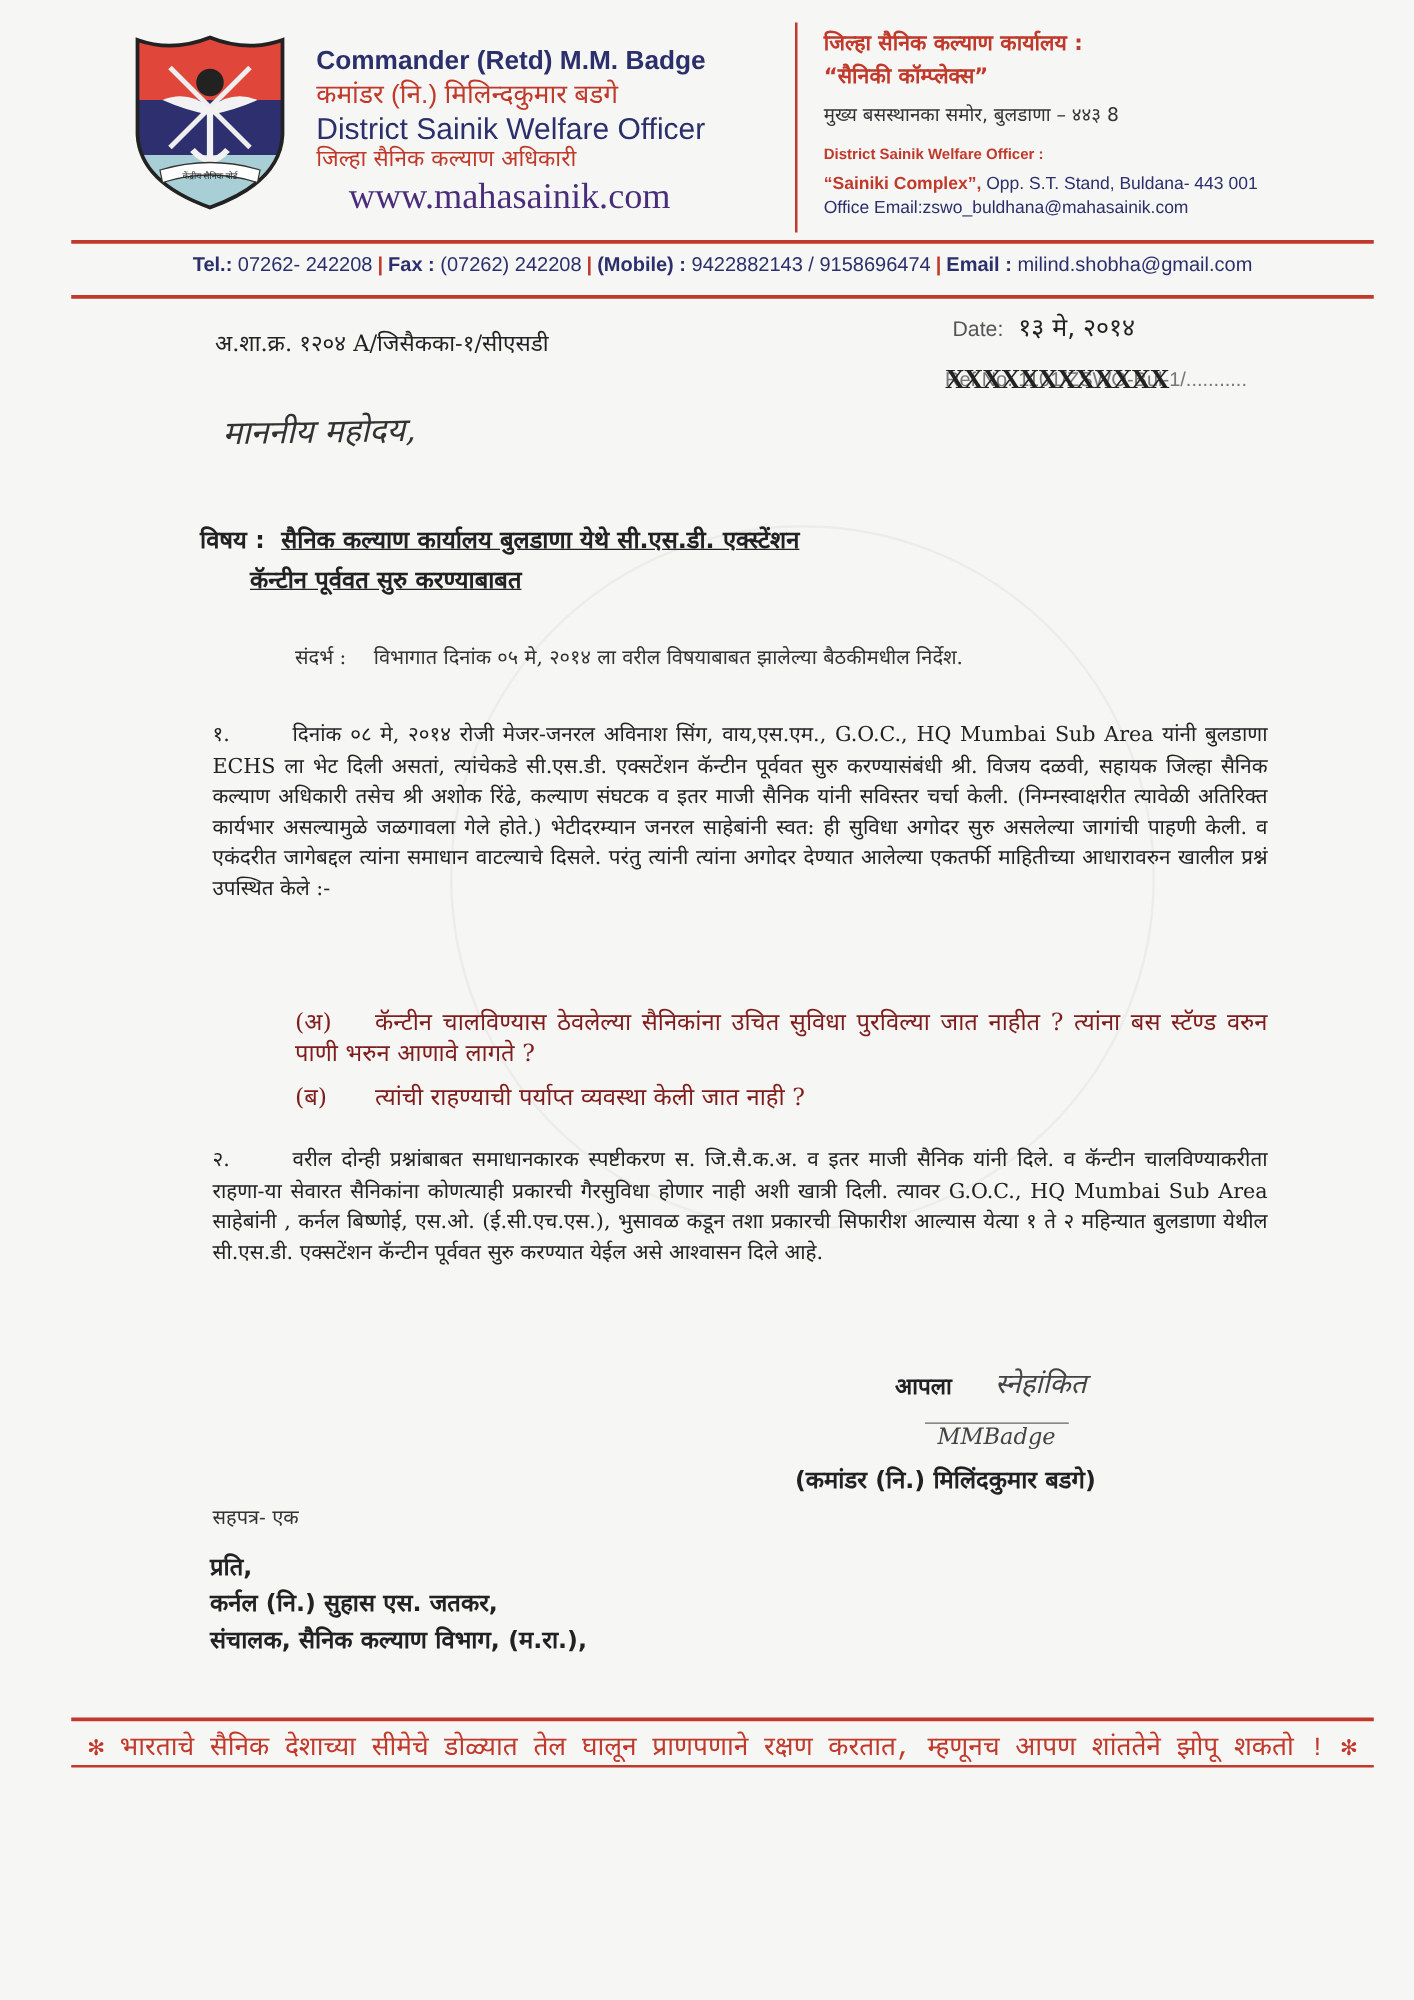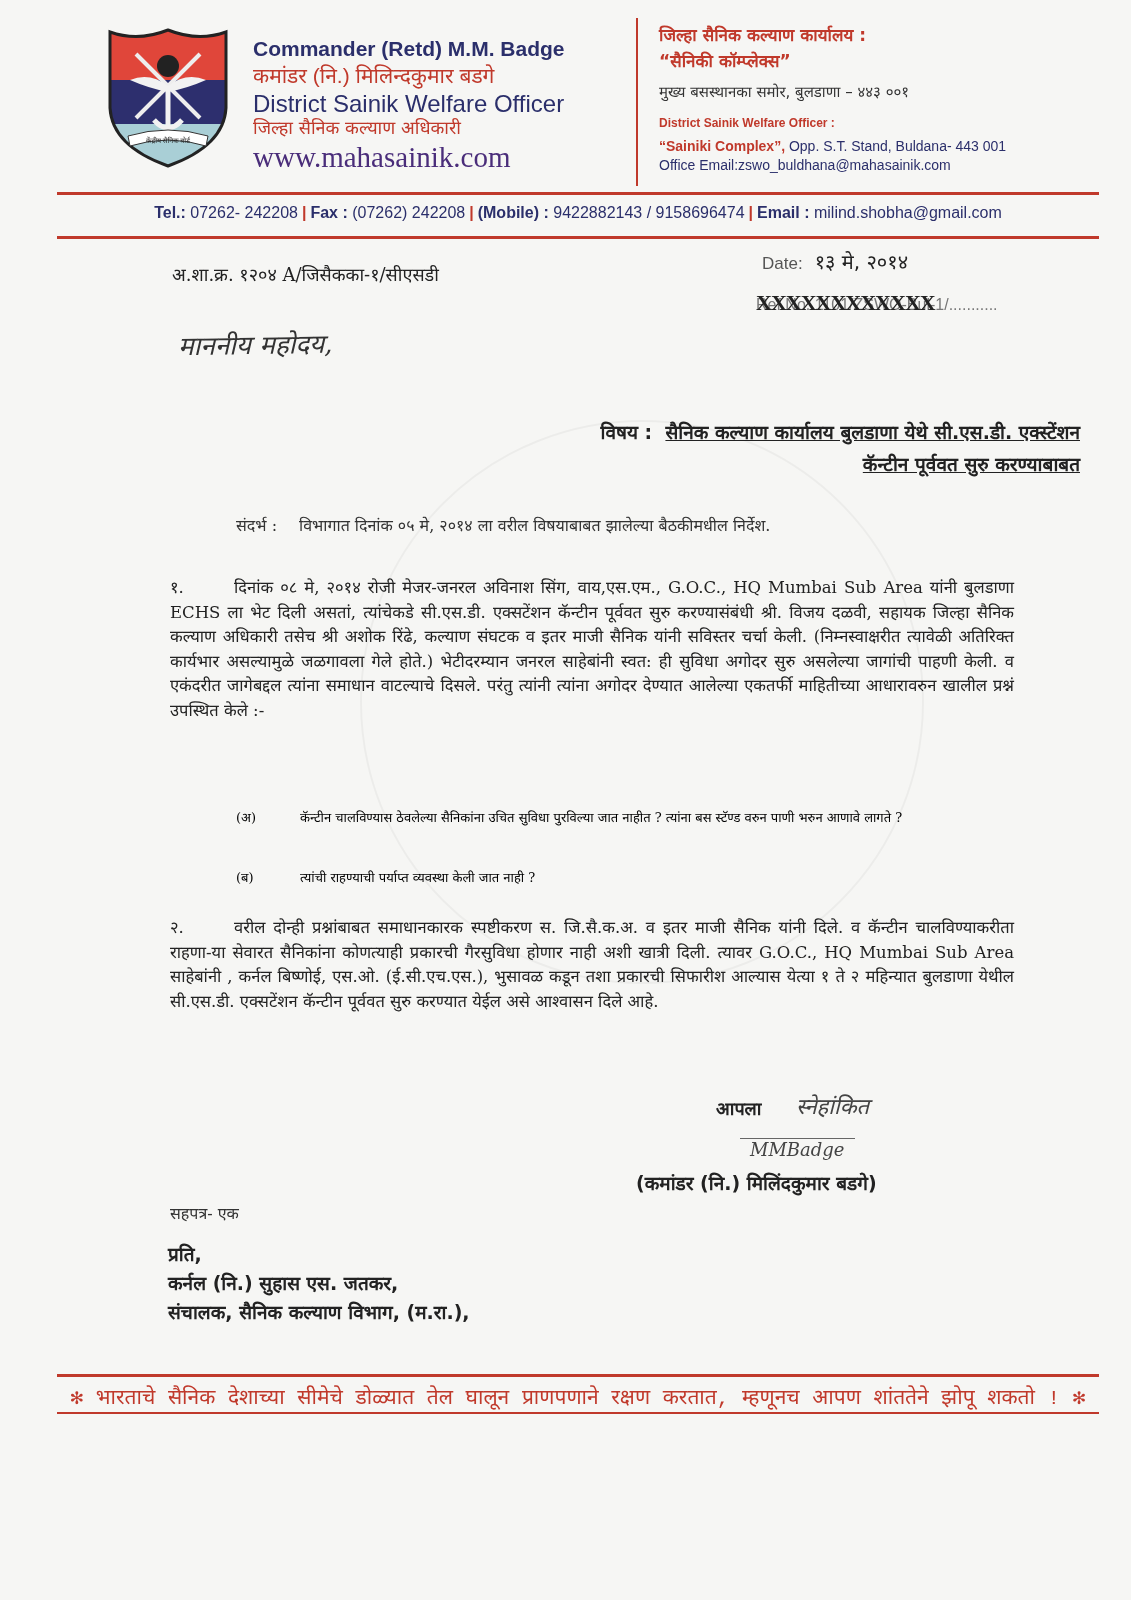--- a/index.html
+++ b/index.html
@@ -16,21 +16,21 @@
     border-radius: 50%; border: 2px solid rgba(0,0,0,0.04);
     pointer-events: none;
   }
   
   .logo { left: 106px; top: 28px; width: 124px; height: 140px; }
   .lh-left { left: 253px; top: 36px; width: 390px; }
   .lh-name-en { font-family: "Liberation Sans", sans-serif; font-weight: bold; font-size: 21px; color: #2b2f6b; line-height: 26px; }
   .lh-name-mr { font-family: Liberation Sans, sans-serif; font-size: 21px; color: #c0392b; line-height: 28px; }
   .lh-desig-en { font-family: "Liberation Sans", sans-serif; font-size: 24px; color: #2b2f6b; line-height: 24px; margin-top: 2px; }
   .lh-desig-mr { font-family: "DejaVu Sans", sans-serif; font-size: 18px; color: #c0392b; line-height: 24px; }
-  .lh-web { font-family: "Liberation Serif", serif; font-size: 29px; color: #4a2d7a; line-height: 34px; }
+  .lh-web { font-family: "Liberation Serif", serif; font-size: 29px; color: #4a2d7a; line-height: 34px; margin-left: 26px; }
   .vdivider { left: 636px; top: 18px; width: 2px; height: 168px; background: #c0392b; }
   .lh-right { left: 659px; top: 22px; width: 460px; }
   .lh-office-mr { font-family: "DejaVu Sans", sans-serif; font-size: 17px; color: #c0392b; font-weight: bold; line-height: 26px; }
   .lh-addr-mr { font-family: "DejaVu Sans", sans-serif; font-size: 15px; color: #333; line-height: 28px; margin-top: 4px; }
   .lh-dswo-en { font-family: "Liberation Sans", sans-serif; font-weight: bold; font-size: 12px; color: #c0392b; line-height: 26px; margin-top: 4px; }
   .lh-addr-en { font-family: "Liberation Sans", sans-serif; font-size: 14px; color: #2b2f6b; line-height: 20px; }
   .lh-addr-en b { color: #c0392b; }
   .lh-email-en { font-family: "Liberation Sans", sans-serif; font-size: 14px; color: #2b2f6b; line-height: 18px; }
   .hr-red { left: 57px; width: 1042px; height: 3px; background: #c0392b; }
   .contact-bar { left: 57px; top: 204px; width: 1042px; text-align: center; font-family: "Liberation Sans", sans-serif; font-size: 16px; color: #2b2f6b; }
@@ -38,28 +38,28 @@
   .contact-bar b { font-weight: bold; }
   
   .ref-no { left: 172px; top: 262px; font-family: "DejaVu Serif", serif; font-size: 18px; color: #222; }
   .date-block { left: 762px; top: 248px; font-family: "Liberation Sans", sans-serif; }
   .date-label { font-size: 17px; color: #555; }
   .date-value { font-family: "DejaVu Sans", sans-serif; font-size: 20px; color: #222; margin-left: 12px; }
   .ref-struck { left: 756px; top: 296px; font-family: "Liberation Sans", sans-serif; font-size: 16px; color: #777; }
   .ref-struck .xx { position: absolute; left: 0; top: -6px; font-family: "Liberation Serif", serif; font-weight: bold; font-size: 22px; color: #222; letter-spacing: -1px; }
   .salutation { left: 178px; top: 326px; font-family: "DejaVu Serif", serif; font-style: italic; font-size: 26px; color: #333; transform: rotate(-1deg); }
   
-  .subject { left: 160px; top: 416px; width: 920px; text-align: right; font-family: "DejaVu Sans", sans-serif; font-weight: bold; font-size: 19px; line-height: 32px; color: #222; }
+  .subject { left: 160px; top: 416px; width: 920px; text-align: left; font-family: "DejaVu Sans", sans-serif; font-weight: bold; font-size: 19px; line-height: 32px; color: #222; }
   .subject .u { text-decoration: underline; }
   .reference { left: 236px; top: 514px; font-family: "DejaVu Serif", serif; font-size: 16px; color: #333; }
   .reference .lbl { margin-right: 22px; }
   
   .para { left: 170px; width: 844px; font-family: "DejaVu Serif", serif; font-size: 16.5px; line-height: 24.5px; text-align: justify; color: #222; }
   .para .num { display: inline-block; width: 64px; }
-  .sub-item { left: 236px; width: 778px; font-family: "DejaVu Serif", serif; font-size: 13px; line-height: 24.5px; text-align: justify; color: #000000; }
+  .sub-item { left: 236px; width: 778px; font-family: "DejaVu Serif", serif; font-size: 19px; line-height: 24.5px; text-align: justify; color: #7f1d1d; }
   .sub-item .lbl { display: inline-block; width: 64px; }
   
   .closing { left: 716px; top: 1096px; font-family: "DejaVu Sans", sans-serif; font-weight: bold; font-size: 18px; }
   .sig-script { left: 796px; top: 1090px; font-family: "DejaVu Serif", serif; font-style: italic; font-size: 22px; color: #444; }
   .sig-initial { left: 740px; top: 1138px; font-family: "DejaVu Serif", serif; font-style: italic; font-size: 18px; color: #444; border-top: 1px solid #666; padding: 0 10px; }
   .signatory { left: 636px; top: 1170px; font-family: "DejaVu Sans", sans-serif; font-weight: bold; font-size: 19px; }
   
   .enclosure { left: 170px; top: 1202px; font-family: "DejaVu Serif", serif; font-size: 16px; color: #333; }
   .to-block { left: 168px; top: 1240px; font-family: "DejaVu Sans", sans-serif; font-weight: bold; font-size: 19px; line-height: 29px; color: #222; }
   .motto { left: 57px; top: 1382px; width: 1042px; text-align: center; font-family: Liberation Mono, monospace; font-size: 21px; color: #c0392b; }
@@ -98,21 +98,21 @@
   <div class="lh-desig-en">District Sainik Welfare Officer</div>
   <div class="lh-desig-mr">जिल्हा सैनिक कल्याण अधिकारी</div>
   <div class="lh-web">www.mahasainik.com</div>
 </div>
 
 <div class="abs vdivider"></div>
 
 <div class="abs lh-right">
   <div class="lh-office-mr">जिल्हा सैनिक कल्याण कार्यालय :</div>
   <div class="lh-office-mr">“सैनिकी कॉम्प्लेक्स”</div>
-  <div class="lh-addr-mr">मुख्य बसस्थानका समोर, बुलडाणा – ४४३ ००१</div>
+  <div class="lh-addr-mr">मुख्य बसस्थानका समोर, बुलडाणा – ४४३ 8</div>
   <div class="lh-dswo-en">District Sainik Welfare Officer :</div>
   <div class="lh-addr-en"><b>“Sainiki Complex”,</b><span> Opp. S.T. Stand, Buldana- 443 001</span></div>
   <div class="lh-email-en">Office Email:zswo_buldhana@mahasainik.com</div>
 </div>
 
 <div class="abs hr-red" style="top:192px;"></div>
 <div class="abs contact-bar">
   <b>Tel.:</b> <span>07262- 242208</span><span class="sep">|</span><b>Fax :</b> <span>(07262) 242208</span><span class="sep">|</span><b>(Mobile) :</b> <span>9422882143 / 9158696474</span><span class="sep">|</span><b>Email :</b> <span>milind.shobha@gmail.com</span>
 </div>
 <div class="abs hr-red" style="top:236px;"></div>

